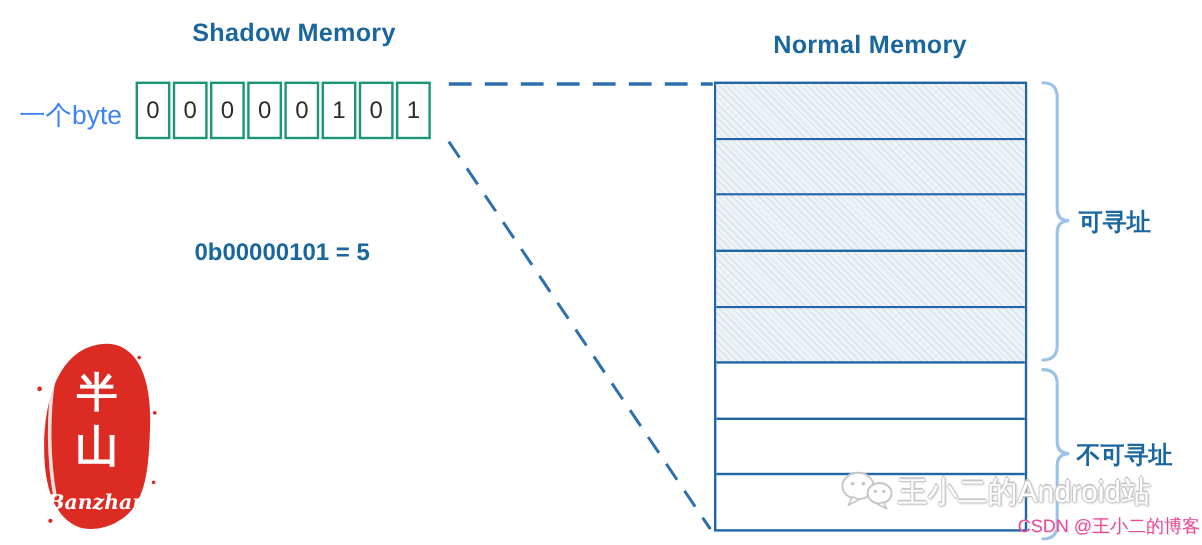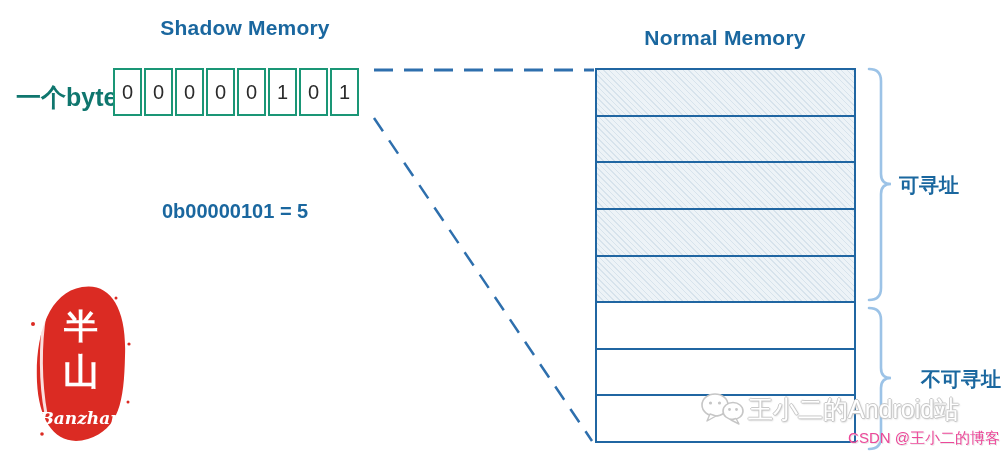--- a/index.html
+++ b/index.html
@@ -18,23 +18,23 @@
 
   .mem-title {
     width: 260px;
     text-align: center;
     font-size: 21px;
     font-weight: bold;
     color: #1a679f;
     letter-spacing: 0.2px;
   }
   .byte-label {
-    font-size: 25px;
-    font-weight: bold;
-    color: #0f766e;
+    font-size: 22px;
+    font-weight: normal;
+    color: #3b82f6;
     white-space: nowrap;
   }
   .bit-row {
     left: 113px;
     top: 68px;
     height: 48px;
     display: flex;
     gap: 2px;
   }
   .bit-cell {
@@ -150,21 +150,21 @@
     <div class="mem-row hatched"></div>
     <div class="mem-row hatched"></div>
     <div class="mem-row hatched"></div>
     <div class="mem-row hatched"></div>
     <div class="mem-row"></div>
     <div class="mem-row"></div>
     <div class="mem-row"></div>
   </div>
 
   <div class="abs brace-label" style="left:899px; top:172px;">可寻址</div>
-  <div class="abs brace-label" style="left:897px; top:366px;margin-left:24px;">不可寻址</div>
+  <div class="abs brace-label" style="left:897px; top:366px;">不可寻址</div>
 
   <svg class="abs" style="left:28px; top:282px;" width="104" height="164" viewBox="0 0 104 164" xmlns="http://www.w3.org/2000/svg">
     <path d="M 54 5 C 82 0 99 26 97 74 C 96 120 91 147 60 157 C 30 166 11 142 9 100 C 7 56 19 11 54 5 Z" fill="#db2b23"></path>
     <circle cx="5" cy="42" r="2" fill="#db2b23"></circle>
     <circle cx="101" cy="62" r="1.6" fill="#db2b23"></circle>
     <circle cx="14" cy="152" r="1.8" fill="#db2b23"></circle>
     <circle cx="88" cy="16" r="1.5" fill="#db2b23"></circle>
     <circle cx="100" cy="120" r="1.5" fill="#db2b23"></circle>
     <path d="M 17 32 C 12 62 12 100 18 132" fill="none" stroke="#ffffff" stroke-width="3" opacity="0.85"></path>
     <text x="53" y="56" text-anchor="middle" fill="#ffffff" font-size="34" font-weight="bold">半</text>

